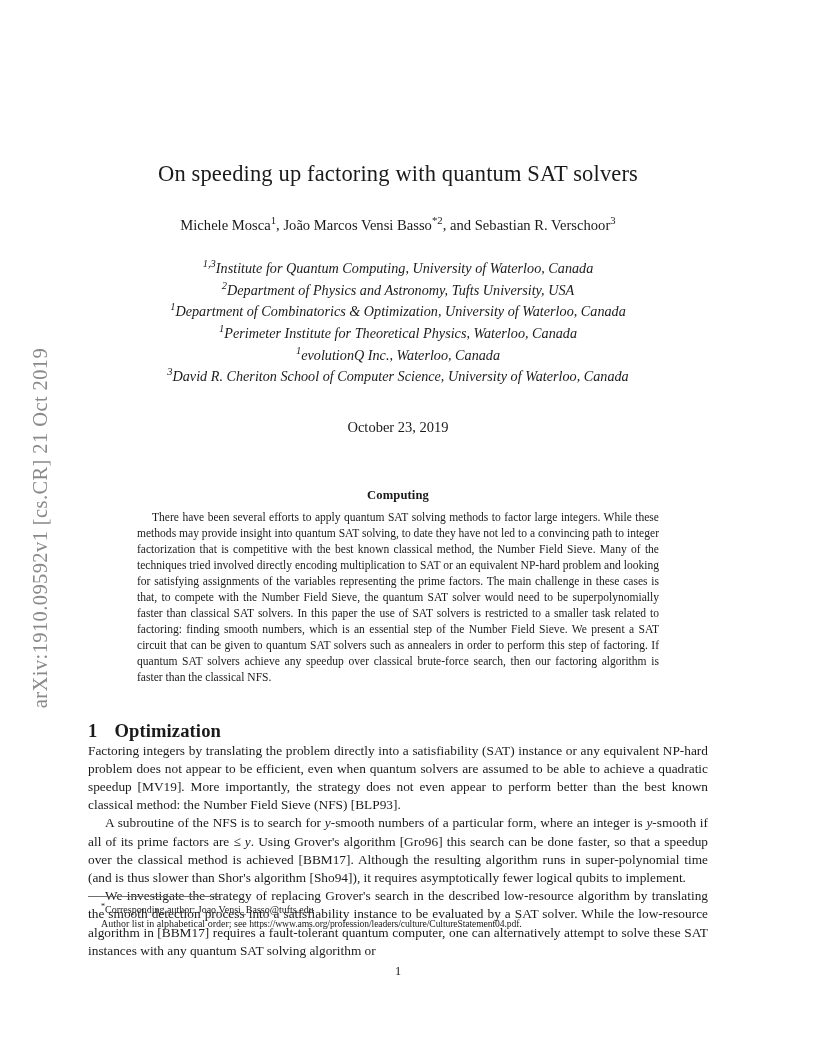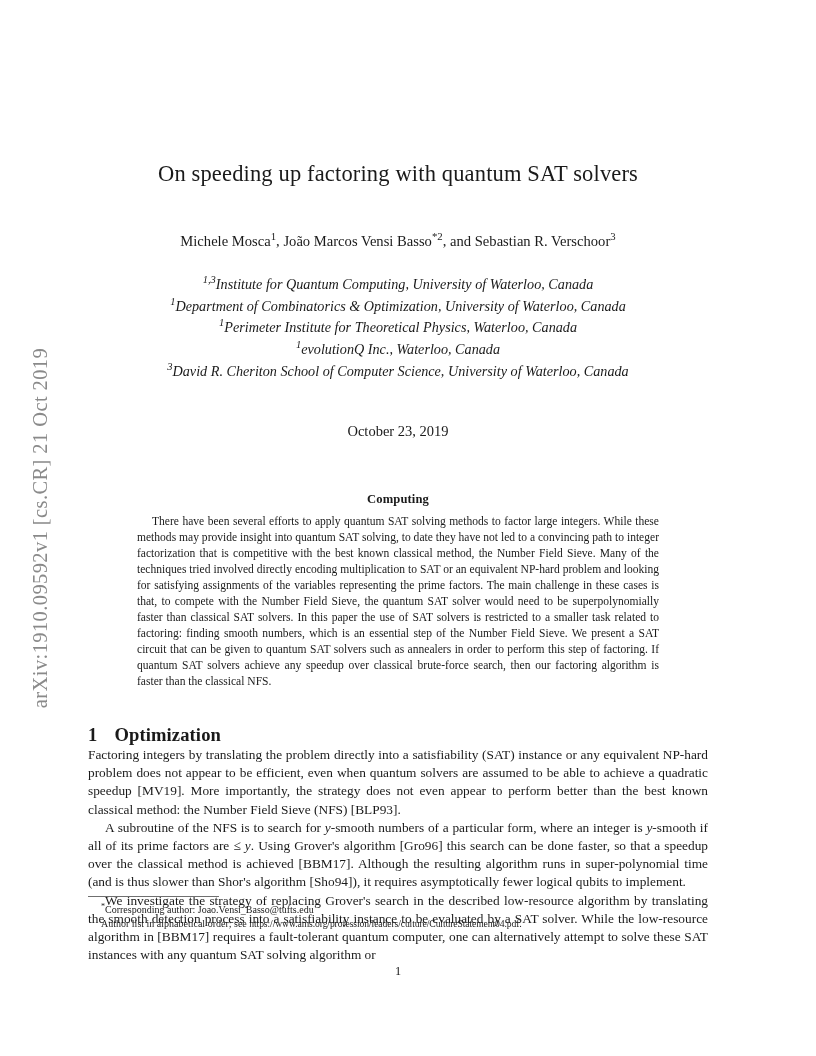--- a/index.html
+++ b/index.html
@@ -53,38 +53,38 @@
     text-align: center;
   }
   #paper-title {
     font-size: 22.5px;
     font-weight: normal;
     letter-spacing: 0.15px;
     line-height: 1.2;
     margin: 0;
   }
   #authors {
-    margin-top: 45px;
+    margin-top: 29px;
     font-size: 14.6px;
     line-height: 1.25;
   }
   #authors sup, #affiliations sup {
     font-size: 0.74em;
     vertical-align: super;
     line-height: 0;
   }
   #affiliations {
     margin-top: 24px;
     font-size: 14.2px;
     line-height: 1.52;
     font-style: italic;
   }
   #affiliations div { white-space: nowrap; }
   #paper-date {
-    margin-top: 41px;
+    margin-top: 31px;
     font-size: 14.5px;
   }
 
   
   #abstract-section {
     margin: 52px auto 0 auto;
     width: 522px;
   }
   #abstract-heading {
     text-align: center;
@@ -178,20 +178,21 @@
     <h1 id="paper-title">On speeding up factoring with quantum SAT solvers</h1>
 
     <div id="authors">
       <span>Michele Mosca</span><sup>1</sup>,
       <span>João Marcos Vensi Basso</span><sup>*2</sup>,
       and <span>Sebastian R. Verschoor</span><sup>3</sup>
     </div>
 
     <div id="affiliations">
       <div><sup>1,3</sup><span>Institute for Quantum Computing, University of Waterloo, Canada</span></div>
+      <div><sup>2</sup><span>Department of Physics and Astronomy, Tufts University, USA</span></div>
       <div><sup>1</sup><span>Department of Combinatorics &amp; Optimization, University of Waterloo, Canada</span></div>
       <div><sup>1</sup><span>Perimeter Institute for Theoretical Physics, Waterloo, Canada</span></div>
       <div><sup>1</sup><span>evolutionQ Inc., Waterloo, Canada</span></div>
       <div><sup>3</sup><span>David R. Cheriton School of Computer Science, University of Waterloo, Canada</span></div>
     </div>
 
     <div id="paper-date">October 23, 2019</div>
   </div>
 
   <div id="abstract-section">

